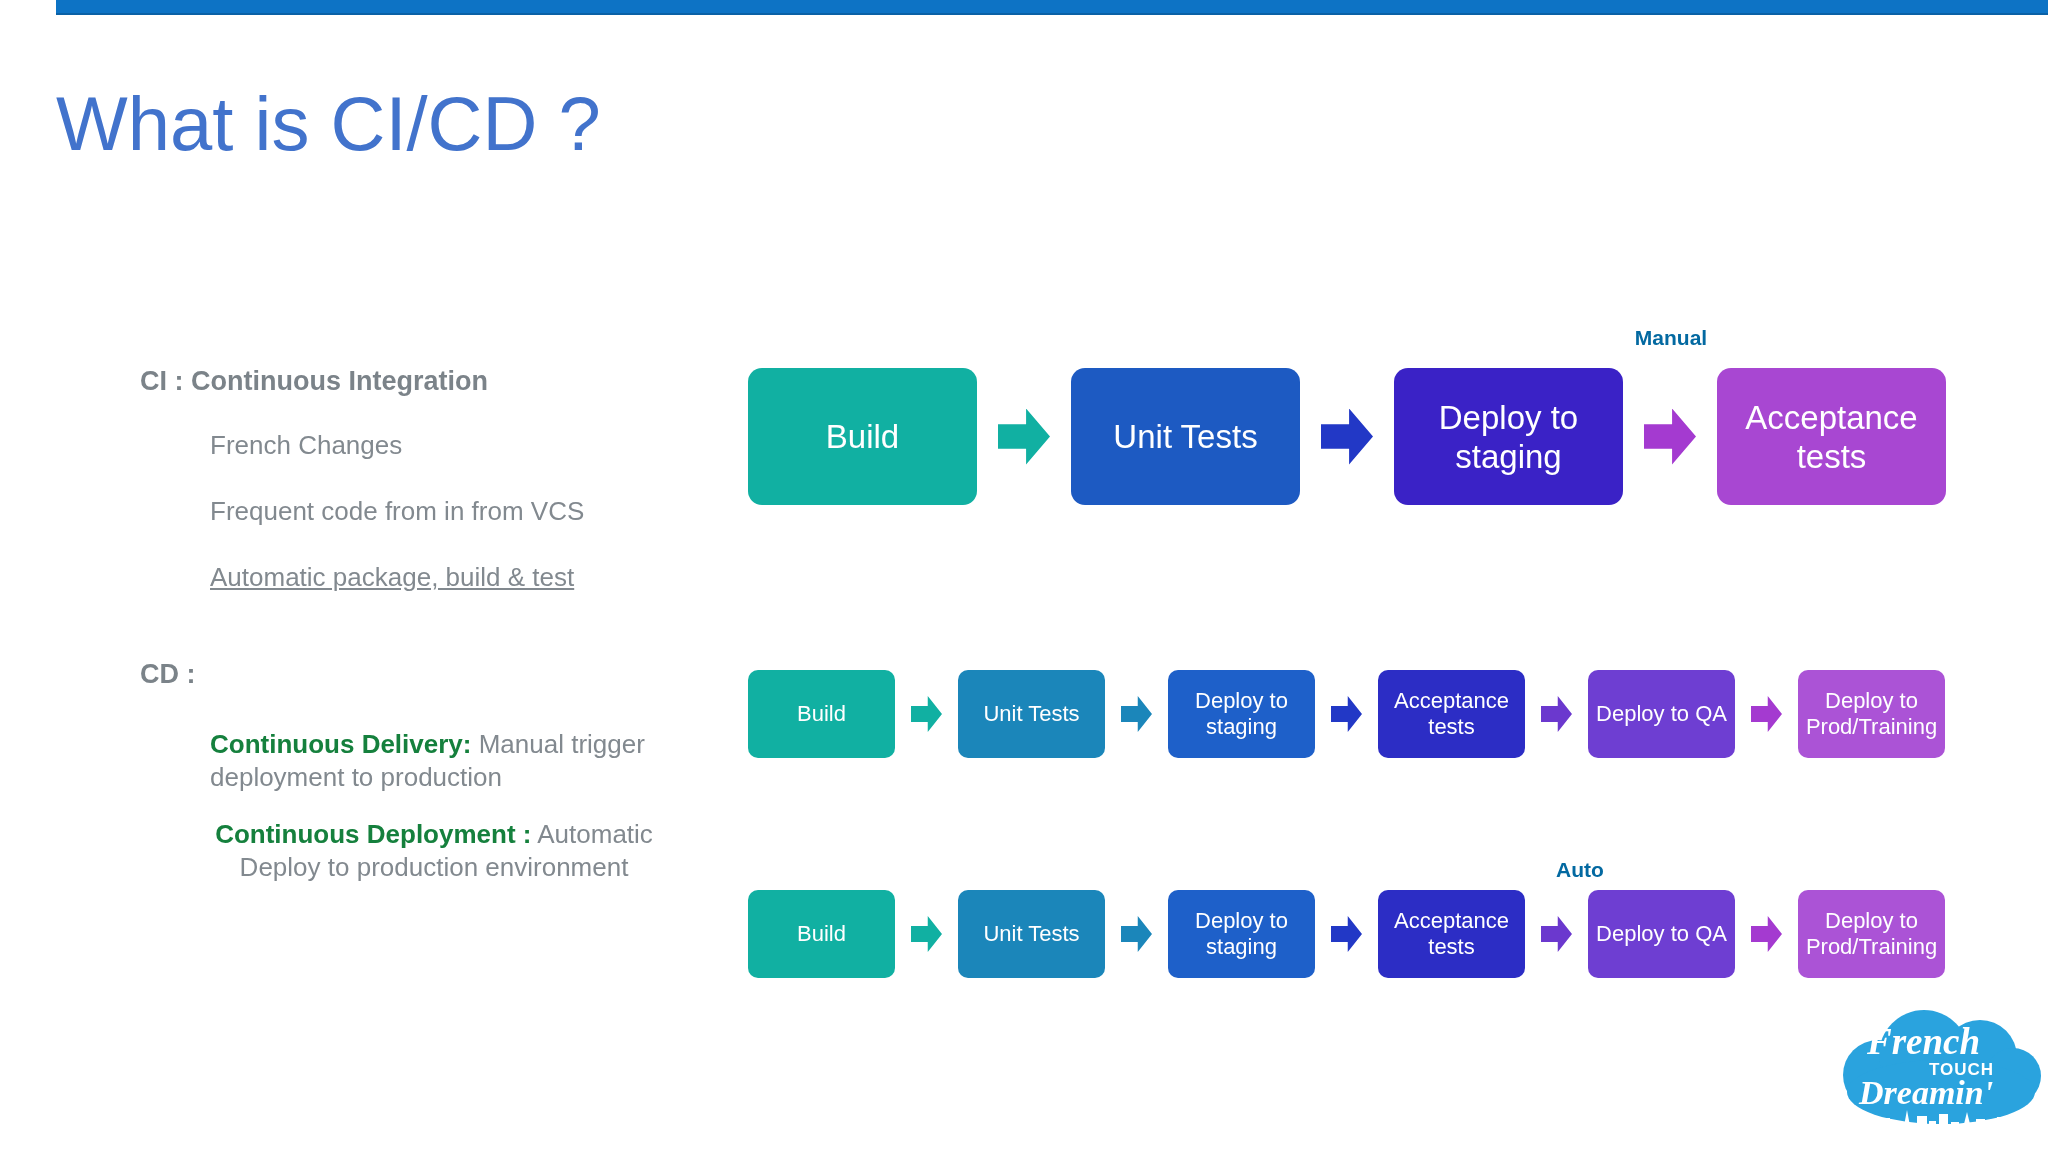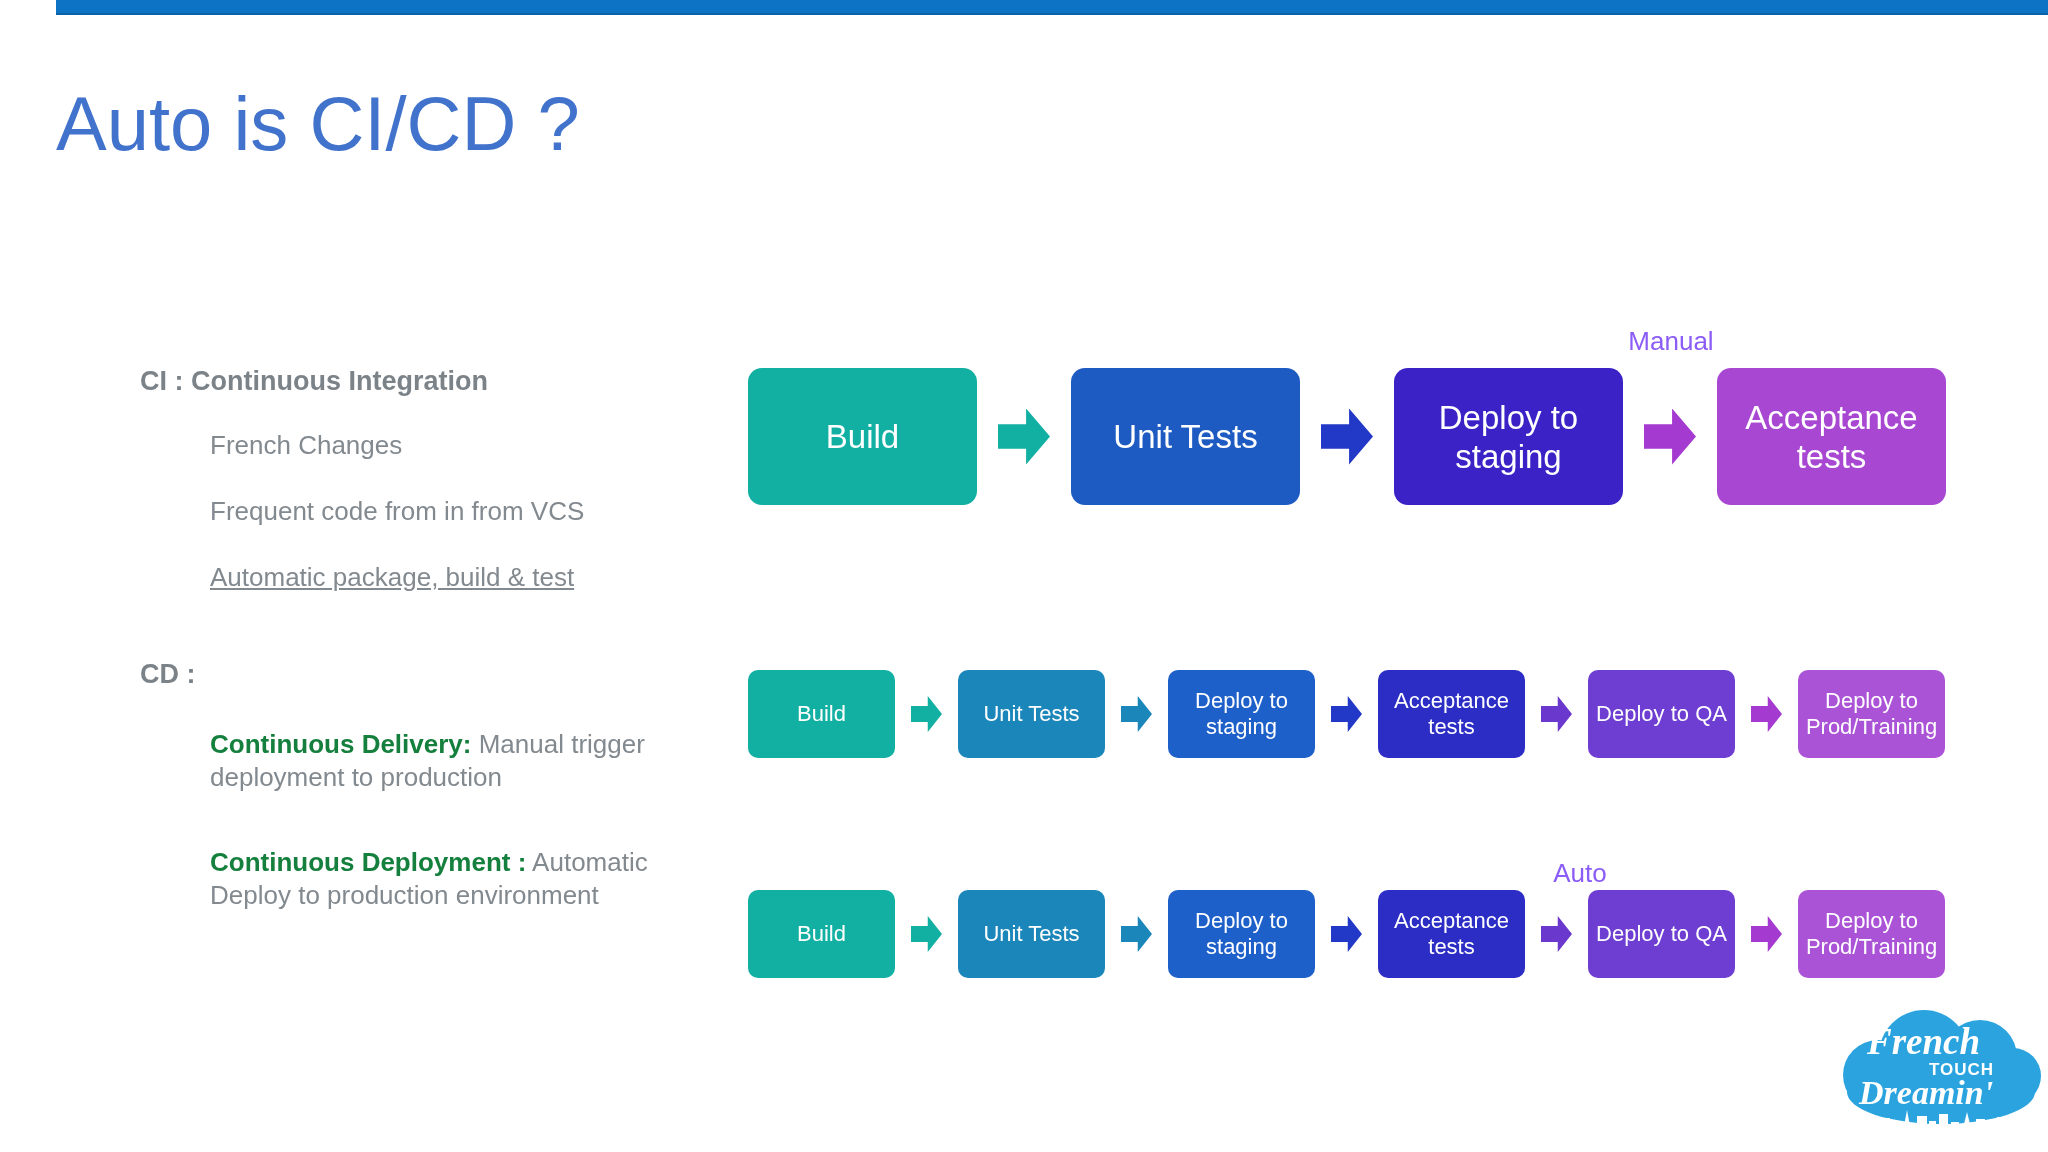--- a/index.html
+++ b/index.html
@@ -56,21 +56,21 @@
   .row1 .step { width:229px; height:137px; border-radius:14px; font-size:33px; line-height:39px; flex:none; }
   .row1 .arrow { width:52px; height:56px; margin:0 21px; }
 
   .row-sm .step { width:147px; height:88px; border-radius:10px; font-size:22px; line-height:26px; flex:none; padding:0 2px; }
   .row-sm .arrow { width:31px; height:36px; margin:0 16px; }
   .row2 { left:748px; top:670px; width:1197px; height:88px; }
   .row3 { left:748px; top:890px; width:1197px; height:88px; }
 
   .flow-label {
     position:absolute; transform:translateX(-50%);
-    font-size:26px; font-weight:normal; color:#8b5cf6; white-space:nowrap;
+    font-size:21px; font-weight:bold; color:#0369a1; white-space:nowrap;
   }
   .label-manual { left:1671px; top:326px; }
   .label-auto  { left:1556px; top:858px;margin-left:24px; }
 
   
   .logo { position:absolute; left:1843px; top:1010px; width:200px; height:130px; }
   .logo .c { position:absolute; background:#2aa3de; border-radius:50%; }
   .c1 { left:0px;   top:30px; width:70px; height:70px; }
   .c2 { left:36px;  top:0px;  width:90px; height:90px; }
   .c3 { left:100px; top:10px; width:74px; height:74px; }
@@ -80,30 +80,30 @@
   .lt1 { left:24px; top:10px; font-family:"Liberation Serif", serif; font-style:italic; font-weight:bold; font-size:37px; }
   .lt2 { left:86px; top:50px; font-size:17px; font-weight:bold; letter-spacing:1px; }
   .lt3 { left:16px; top:64px; font-family:"Liberation Serif", serif; font-style:italic; font-weight:bold; font-size:34px; }
   .skyline { position:absolute; left:38px; top:100px; z-index:2; }
 </style>
 </head>
 <body>
 
 <div class="topbar"></div>
 
-<h1 class="title">Auto is CI/CD ?</h1>
+<h1 class="title">What is CI/CD ?</h1>
 
 <div class="lp">
   <div class="lp-heading" style="top:350px;">CI : Continuous Integration</div>
   <div class="lp-point" style="top:430px;">French Changes</div>
   <div class="lp-point" style="top:496px;">Frequent code from in from VCS</div>
   <div class="lp-point" style="top:562px;text-decoration:underline;">Automatic package, build &amp; test</div>
   <div class="lp-heading" style="top:643px;">CD :</div>
   <div class="lp-para" style="top:728px;"><span class="b">Continuous Delivery:</span><span> Manual trigger deployment to production</span></div>
-  <div class="lp-para" style="top:846px;"><span class="b">Continuous Deployment :</span><span> Automatic Deploy to production environment</span></div>
+  <div class="lp-para" style="top:818px;text-align:center;"><span class="b">Continuous Deployment :</span><span> Automatic Deploy to production environment</span></div>
 </div>
 
 <div class="flow-label label-manual">Manual</div>
 <div class="flow-label label-auto">Auto</div>
 
 <div class="flow-row row1">
   <div class="step" style="background: rgb(17, 176, 162);">Build</div>
   <div class="arrow" style="background: rgb(17, 176, 162);"></div>
   <div class="step" style="background: rgb(29, 90, 194);">Unit Tests</div>
   <div class="arrow" style="background: rgb(34, 56, 198);"></div>

